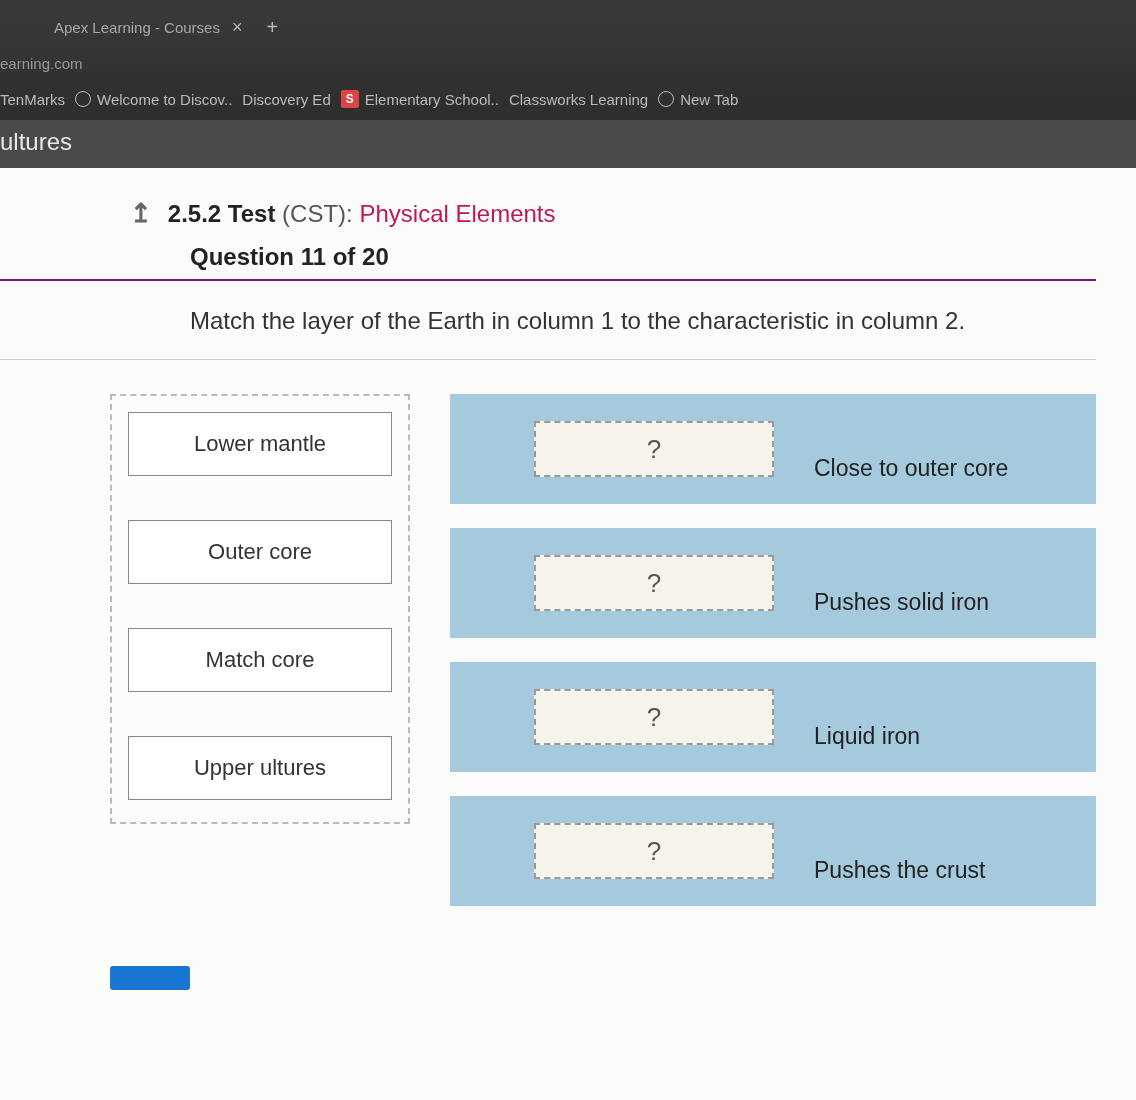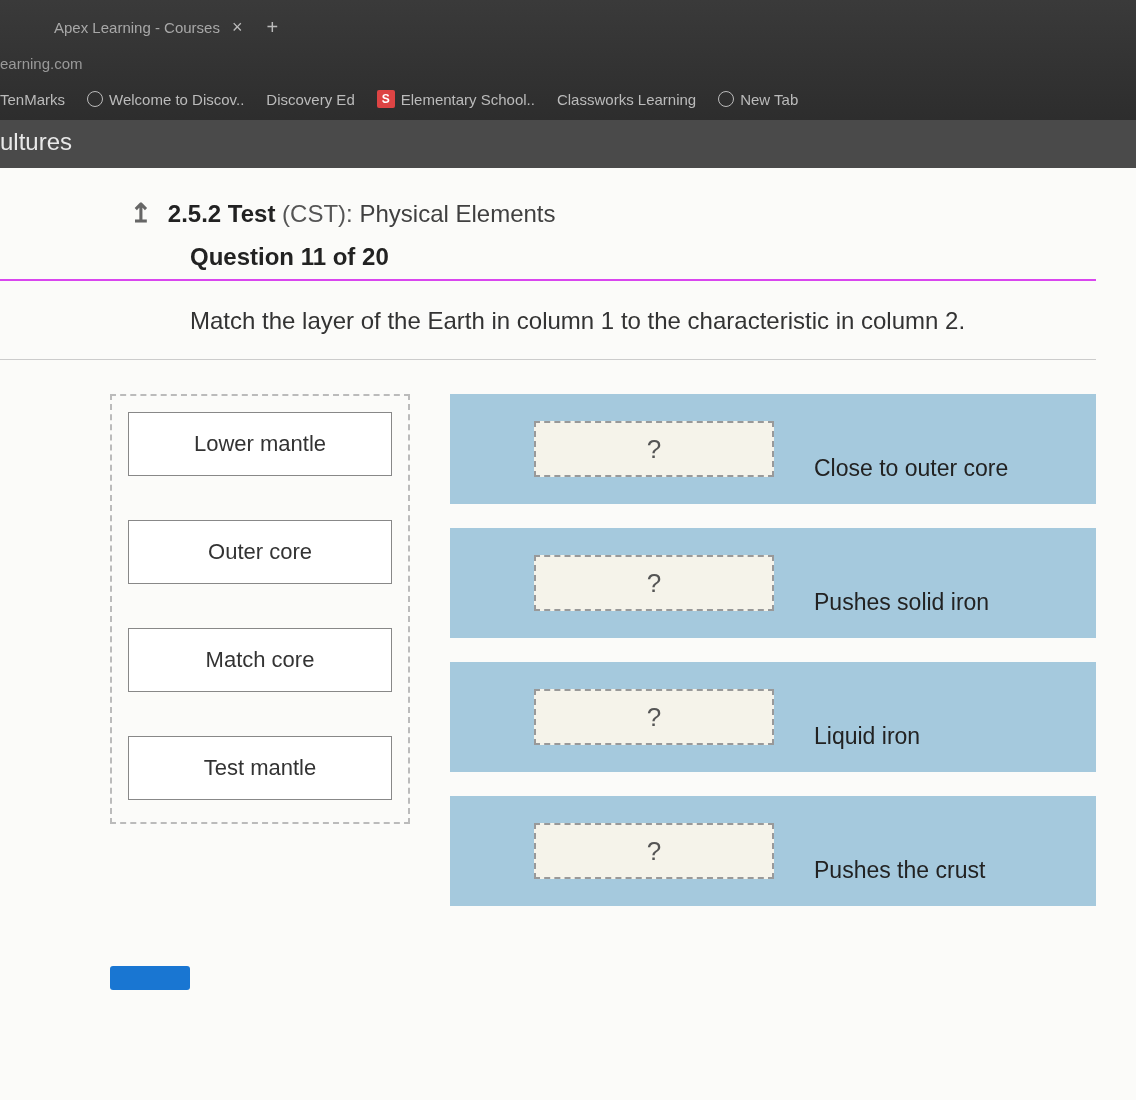--- a/index.html
+++ b/index.html
@@ -35,21 +35,21 @@
       align-items: center;
       padding: 6px 0 6px 0;
       color: #888;
       font-size: 15px;
       height: 34px;
     }
     .url-text { padding-left: 0; color: #999; }
     .bookmarks-bar {
       display: flex;
       align-items: center;
-      gap: 22px;
+      gap: 10px;
       padding: 8px 0 10px 0;
       color: #aaa;
       font-size: 15px;
       height: 40px;
     }
     .bookmark-item {
       display: flex;
       align-items: center;
       gap: 6px;
       color: #bbb;
@@ -98,27 +98,27 @@
       cursor: pointer;
       font-weight: bold;
     }
     .test-title-line {
       font-size: 24px;
       color: #444;
     }
     .test-number { font-weight: bold; color: #222; text-align: center; }
     .test-word { font-weight: bold; color: #222; }
     .cst-label { color: #555; }
-    .subject { color: #404040; }
+    .subject { color: #be185d; }
     .question-meta {
       padding: 4px 0 4px 190px;
       font-size: 24px;
       font-weight: bold;
       color: #222;
-      border-bottom: 2px solid #d946ef;
+      border-bottom: 2px solid #701a75;
       margin: 0 40px 0 0;
       padding-bottom: 8px;
     }
     .question-text {
       padding: 26px 40px 24px 190px;
       font-size: 24px;
       color: #333;
       border-bottom: 1.5px solid #ccc;
       margin-right: 40px;
     }
@@ -243,21 +243,21 @@
   <div class="question-meta">Question 11 of 20</div>
 
   <div class="question-text">Match the layer of the Earth in column 1 to the characteristic in column 2.</div>
 
   <div class="match-container">
 
     <div class="draggable-column">
       <div class="draggable-item">Lower mantle</div>
       <div class="draggable-item">Outer core</div>
       <div class="draggable-item">Match core</div>
-      <div class="draggable-item">Test mantle</div>
+      <div class="draggable-item">Upper ultures</div>
     </div>
 
     <div class="target-column">
       <div class="target-row">
         <div class="drop-zone">?</div>
         <div class="target-label">Close to outer core</div>
       </div>
       <div class="target-row">
         <div class="drop-zone">?</div>
         <div class="target-label">Pushes solid iron</div>

